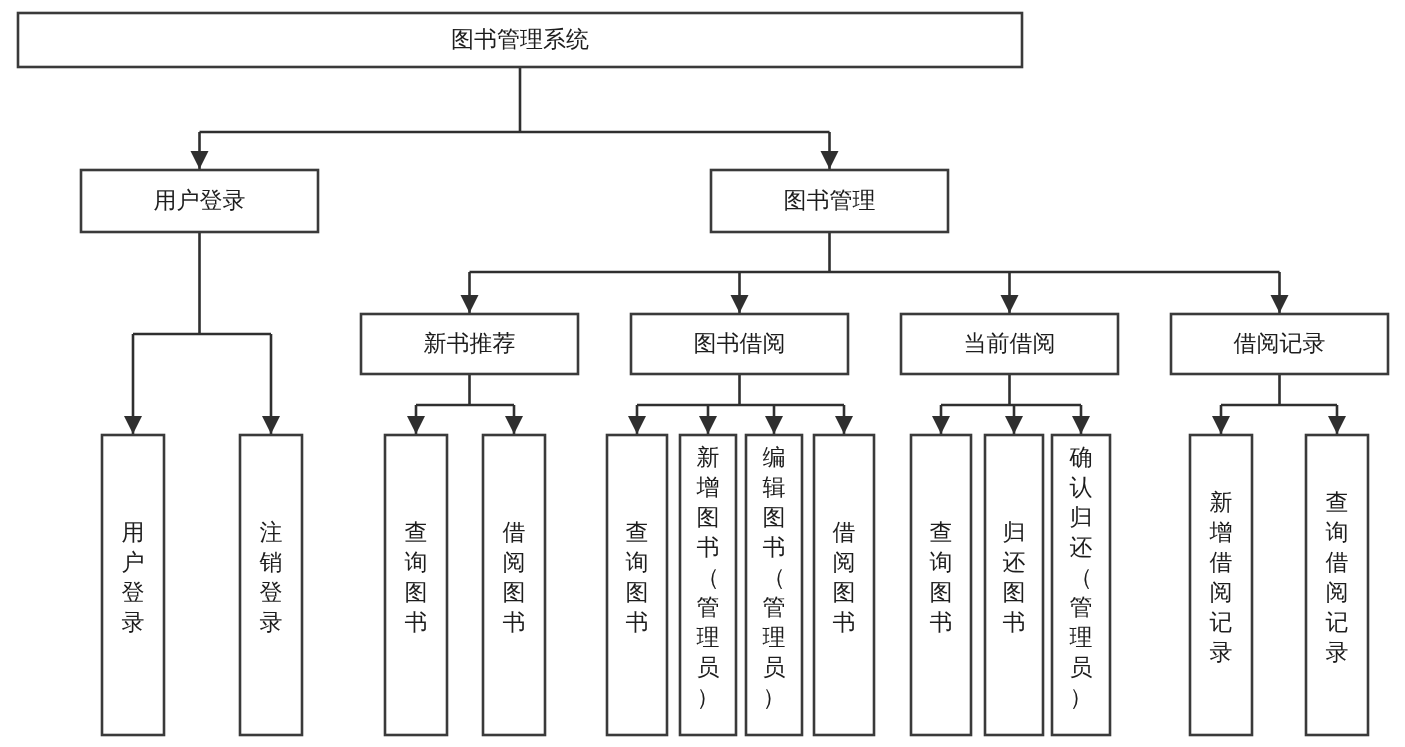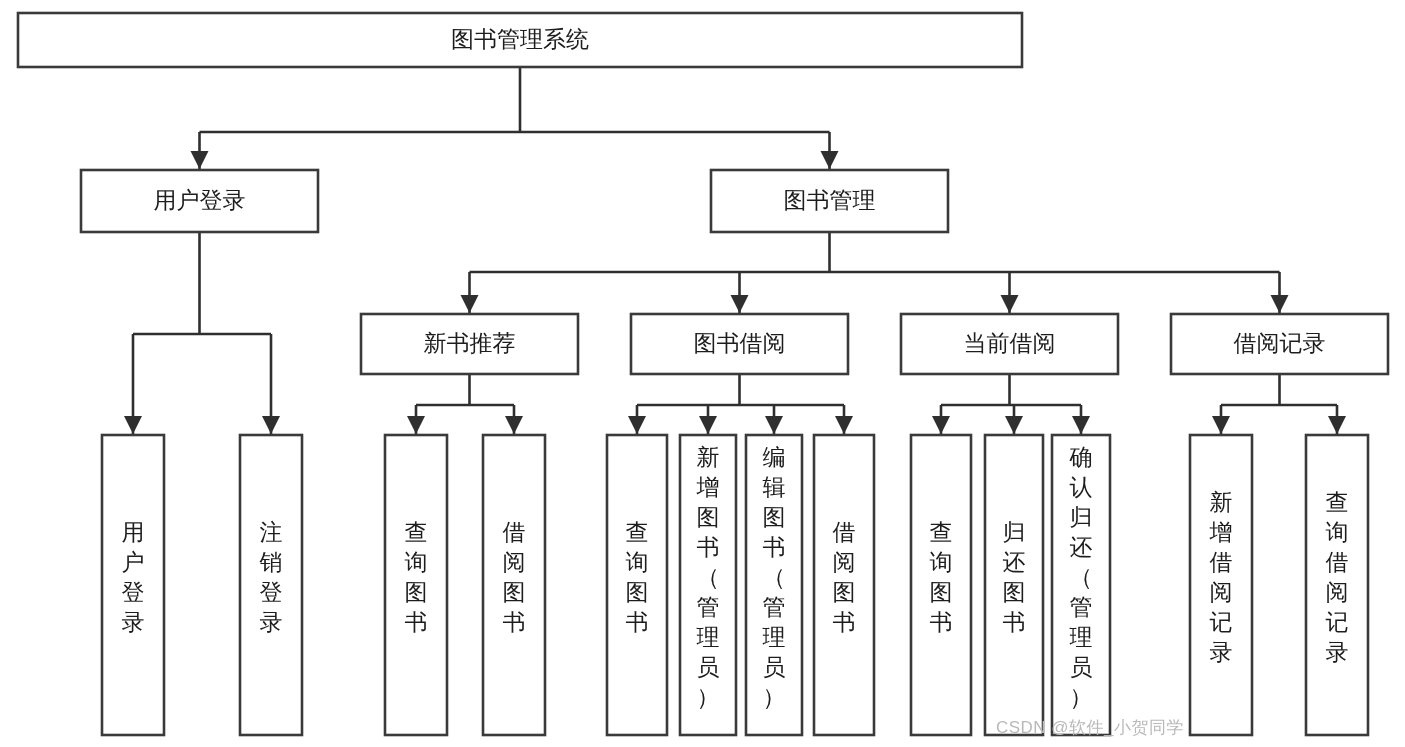--- a/index.html
+++ b/index.html
@@ -11,20 +11,21 @@
     width: 1405px;
     height: 747px;
     font-family: "Liberation Sans", "DejaVu Sans", sans-serif;
     overflow: hidden;
     position: relative;
   }
   #diagram-root {
     position: relative;
     width: 1196px;
     height: 747px;
+    padding-left: 48px;
   }
   svg.diagram-canvas {
     position: absolute;
     top: 0;
     left: 0;
     width: 1405px;
     height: 747px;
   }
   .node-box {
     fill: #ffffff;
@@ -215,14 +216,13 @@
         <g>
           <rect x="1190" y="435" width="62" height="300" class="node-box"></rect>
           <text x="1221" y="0" class="node-label-vertical"><tspan x="1221" y="510">新</tspan><tspan x="1221" y="540">增</tspan><tspan x="1221" y="570">借</tspan><tspan x="1221" y="600">阅</tspan><tspan x="1221" y="630">记</tspan><tspan x="1221" y="660">录</tspan></text>
         </g>
         <g>
           <rect x="1306" y="435" width="62" height="300" class="node-box"></rect>
           <text x="1337" y="0" class="node-label-vertical"><tspan x="1337" y="510">查</tspan><tspan x="1337" y="540">询</tspan><tspan x="1337" y="570">借</tspan><tspan x="1337" y="600">阅</tspan><tspan x="1337" y="630">记</tspan><tspan x="1337" y="660">录</tspan></text>
         </g>
       </g>
   </svg>
-  <div class="watermark">CSDN @软件_小贺同学</div>
 </div>
 
 </body></html>

